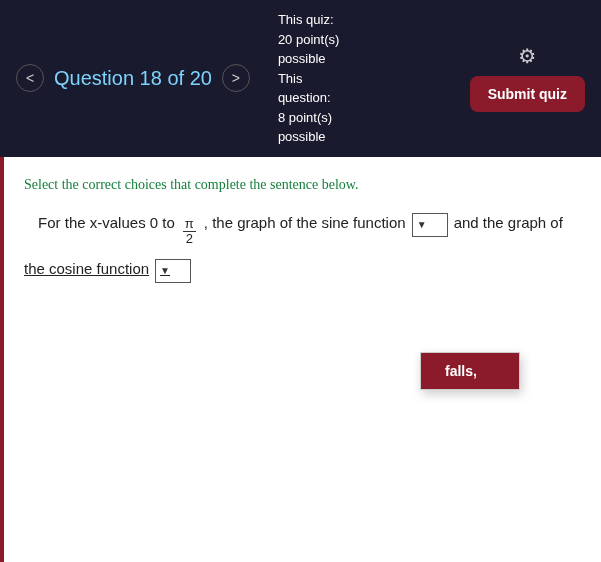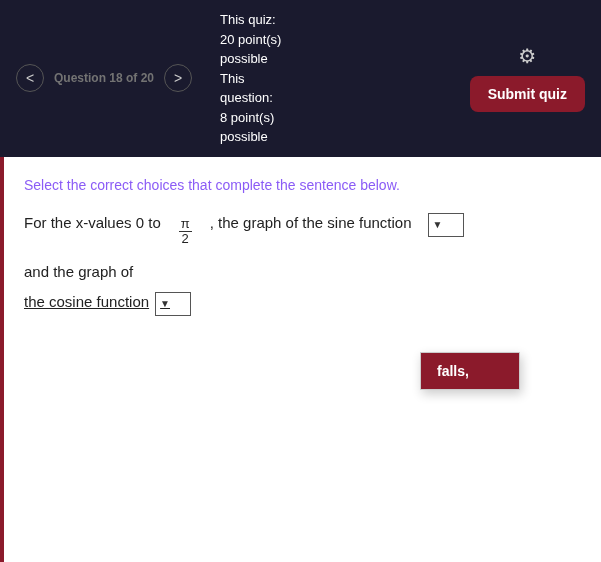--- a/index.html
+++ b/index.html
@@ -36,23 +36,23 @@
       height: 28px;
       border-radius: 50%;
       cursor: pointer;
       font-size: 14px;
       display: flex;
       align-items: center;
       justify-content: center;
     }
 
     .question-label {
-      color: #737373;
-      font-size: 12px;
-      font-weight: bold;
+      color: #7dd3fc;
+      font-size: 20px;
+      font-weight: normal;
     }
 
     .quiz-info {
       color: #ffffff;
       font-size: 13px;
       line-height: 1.5;
       text-align: left;
       flex: 1;
       margin-left: 28px;
     }
@@ -85,32 +85,34 @@
     
     .content {
       background: #ffffff;
       padding: 20px 24px;
       height: calc(562px - 110px);
       position: relative;
     }
 
     .instruction {
       font-size: 14px;
-      color: #8b5cf6;
+      color: #15803d;
       margin-bottom: 20px;
+      font-family: Liberation Serif, serif;
     }
 
     .sentence-row {
       font-size: 15px;
       color: #222;
       display: flex;
       align-items: baseline;
       flex-wrap: wrap;
-      gap: 16px;
+      gap: 6px;
       margin-bottom: 12px;
+      justify-content: center;
     }
 
     .sentence-row2 {
       font-size: 15px;
       color: #222;
       display: flex;
       align-items: baseline;
       gap: 6px;
       margin-bottom: 8px;
       text-decoration: underline;
@@ -161,21 +163,21 @@
       background: white;
       border: 1px solid #ccc;
       box-shadow: 2px 4px 10px rgba(0,0,0,0.2);
       z-index: 100;
       min-width: 100px;
       top: 195px;
       left: 420px;
     }
 
     .dropdown-item {
-      padding: 10px 16px;
+      padding: 10px 24px;
       font-size: 14px;
       color: #222;
       cursor: pointer;
     }
 
     .dropdown-item.selected {
       background: #8b1a2b;
       color: white;
       font-weight: bold;
     }

